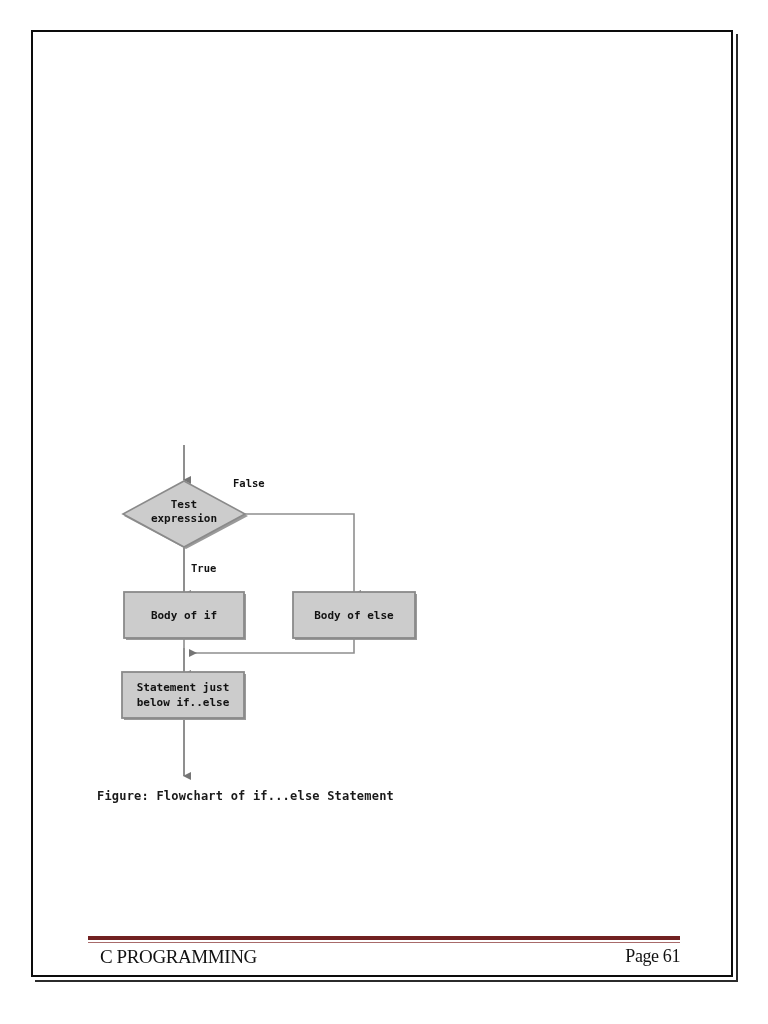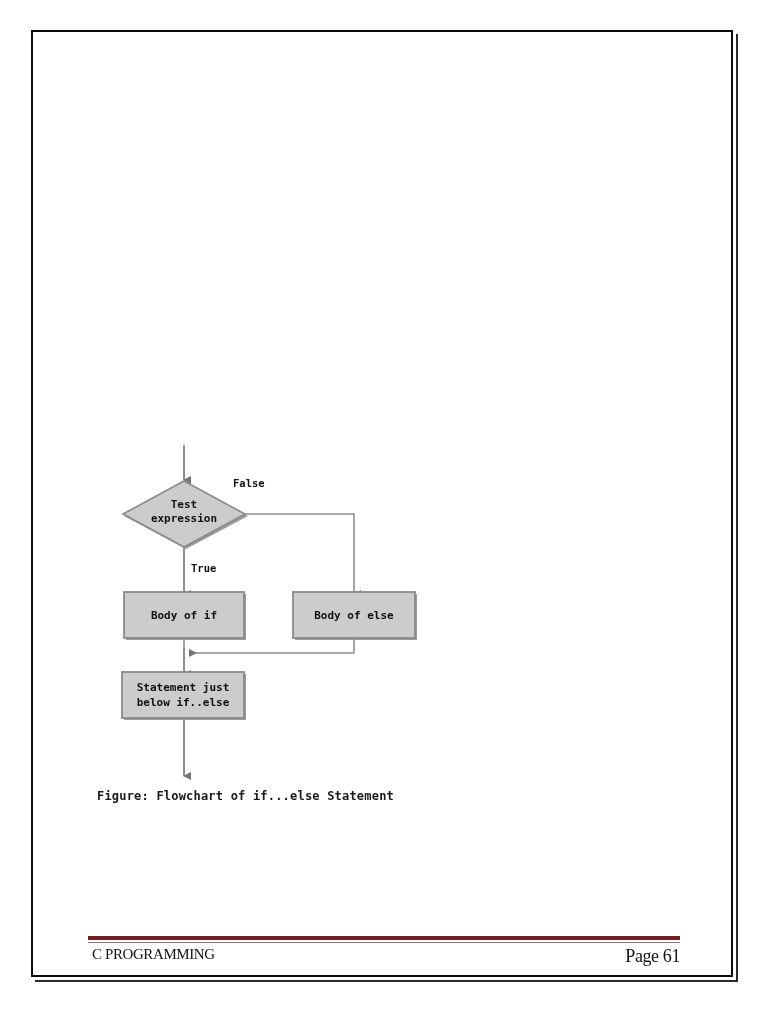--- a/index.html
+++ b/index.html
@@ -85,24 +85,24 @@
   .footer-rule-thin {
     position: absolute;
     left: 88px;
     top: 942px;
     width: 592px;
     height: 1px;
     background: #a86b6b;
   }
   .footer-left {
     position: absolute;
-    left: 92px;
+    left: 100px;
     top: 946px;
     font-family: "Liberation Serif", serif;
-    font-size: 15px;
+    font-size: 19px;
     color: #121212;
     letter-spacing: -0.4px;
     white-space: nowrap;
   }
   .footer-right {
     position: absolute;
     right: 88px;
     top: 946px;
     font-family: "Liberation Serif", serif;
     font-size: 18px;

